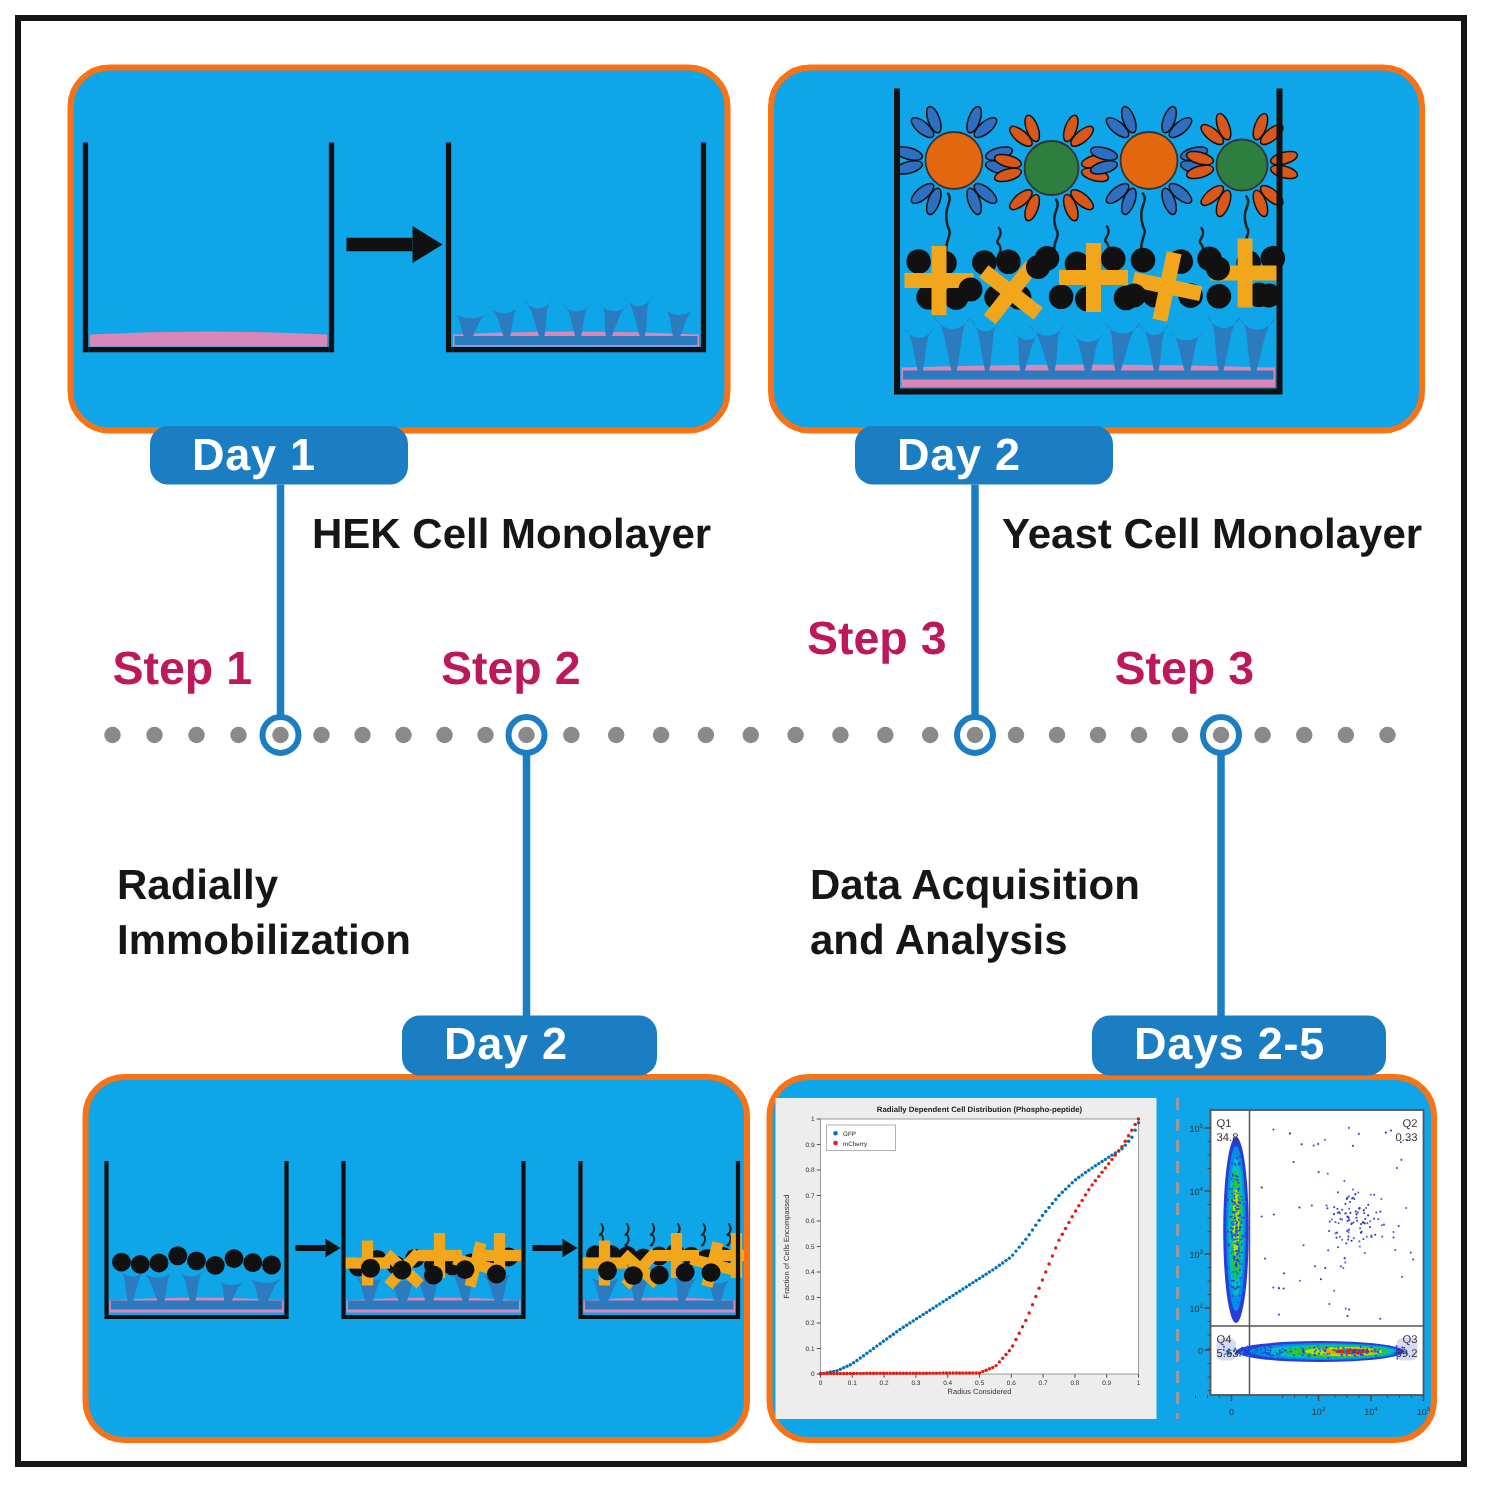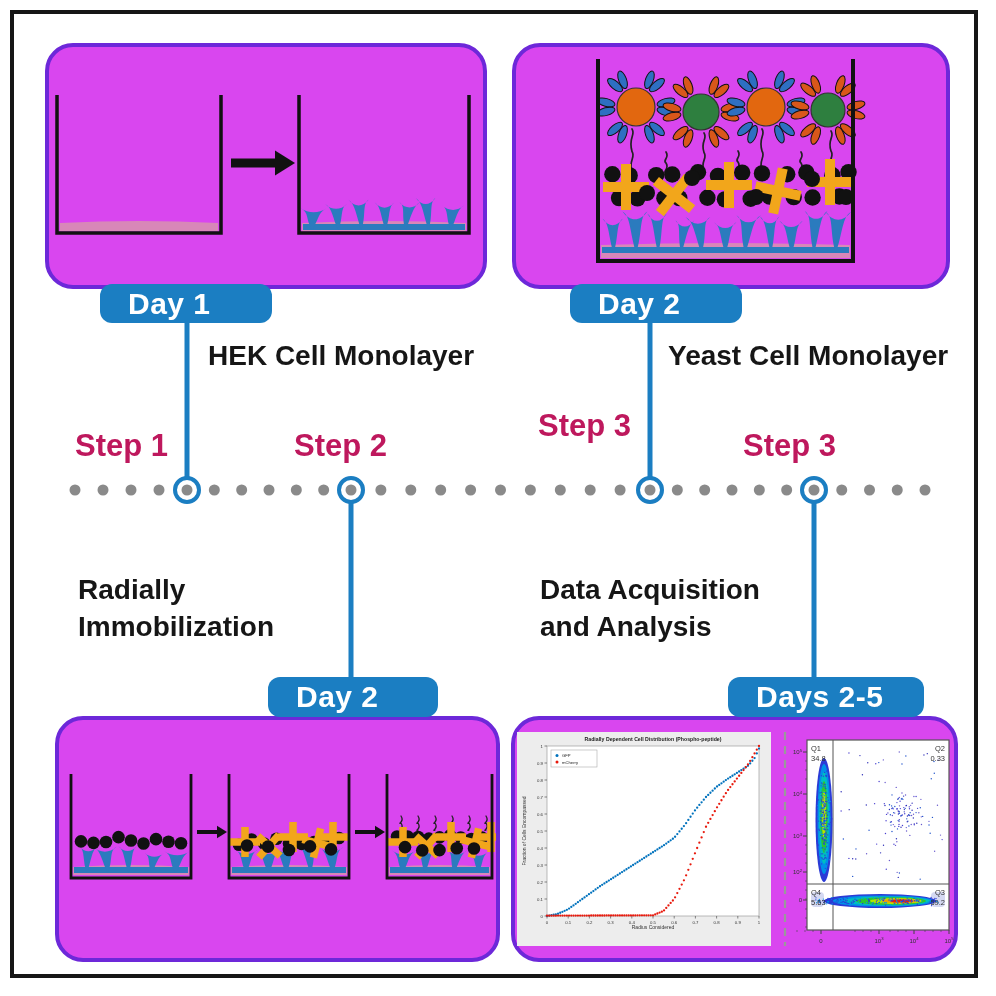--- a/index.html
+++ b/index.html
@@ -1,21 +1,21 @@
 <!DOCTYPE html>
 <html><head>
 <meta charset="utf-8">
 <style>
   html,body{margin:0;padding:0;background:#fff;}
   .stage{position:relative;width:996px;height:996px;background:#ffffff;
          font-family:"Liberation Sans",sans-serif;overflow:hidden;}
   .frame{position:absolute;left:10px;top:10px;width:968px;height:968px;
          border:4px solid #161616;box-sizing:border-box;}
-  .panel{position:absolute;border:4px solid #6d28d9;border-radius:28px;
-         background:#d946ef;box-sizing:border-box;}
+  .panel{position:absolute;border:4px solid #f97316;border-radius:28px;
+         background:#0ea5e9;box-sizing:border-box;}
   .panel svg{display:block;width:100%;height:100%;}
   .overlay{position:absolute;left:0;top:0;}
   .day-label{position:absolute;background:#1B7EC2;color:#fff;font-weight:bold;
          font-size:30px;border-radius:12px;display:flex;align-items:center;
          padding-left:28px;box-sizing:border-box;letter-spacing:.5px;}
   .caption{position:absolute;color:#161616;font-weight:bold;font-size:28px;
          white-space:pre-line;line-height:1.32;}
   .step{position:absolute;color:#be185d;font-weight:bold;font-size:31px;}
 </style>
 </head>

